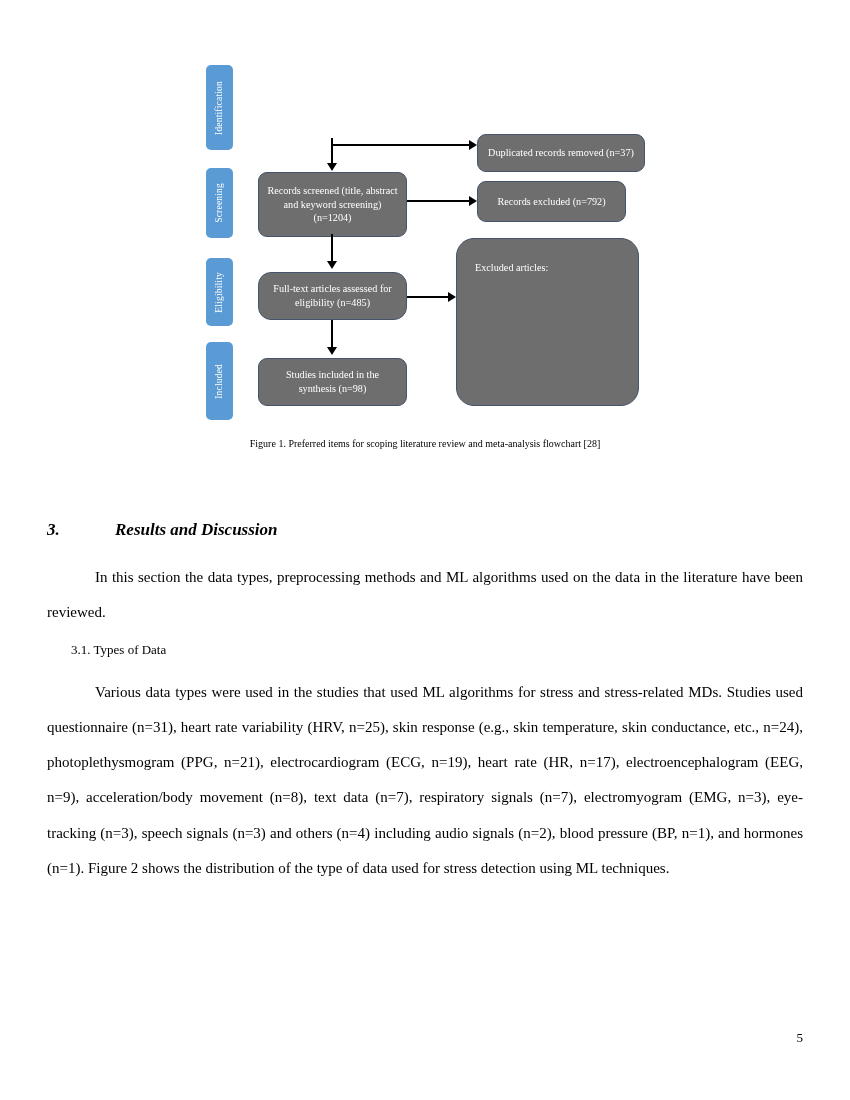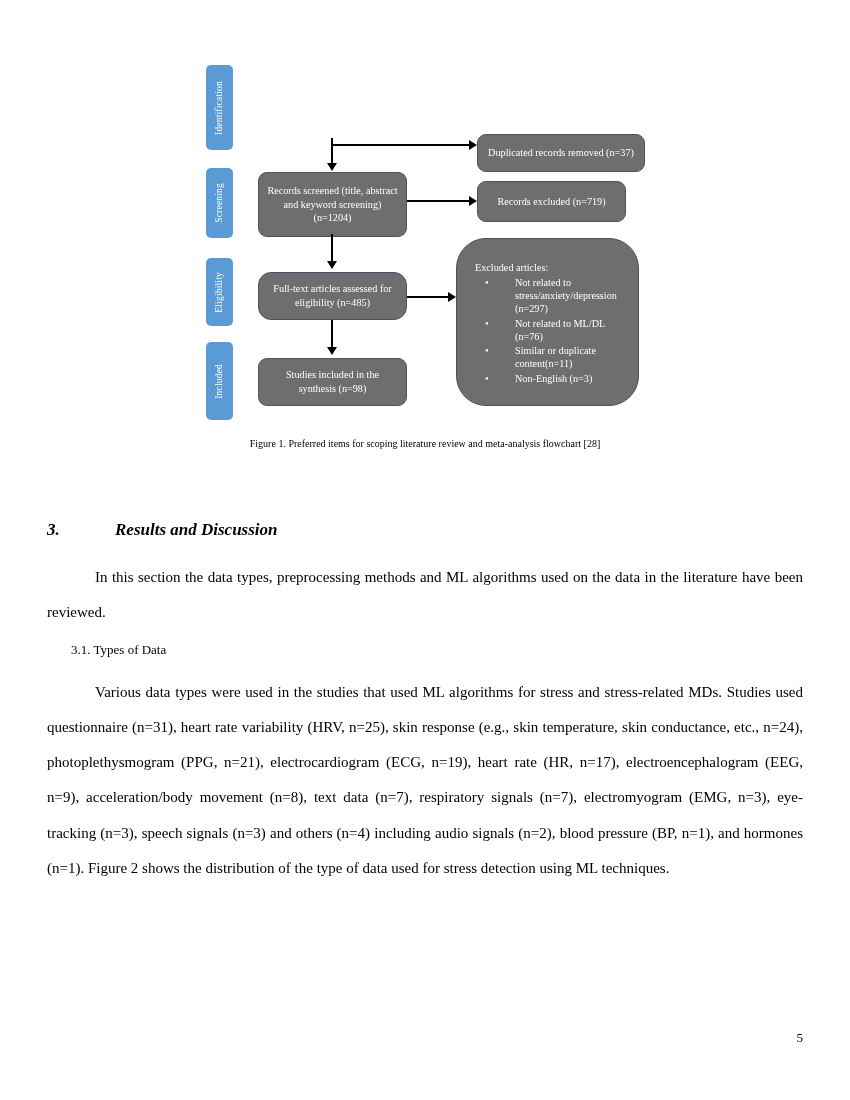--- a/index.html
+++ b/index.html
@@ -53,21 +53,21 @@
     line-height: 1.35;
     display: flex;
     align-items: center;
     justify-content: center;
     text-align: center;
     box-sizing: border-box;
     padding: 3px 8px;
   }
 
   .flow-box.excluded-box {
-    border-radius: 30px;
+    border-radius: 18px;
     align-items: flex-start;
     justify-content: flex-start;
     text-align: left;
     padding: 22px 10px 10px 18px;
   }
   .excluded-title {
     display: block;
     font-size: 10.2px;
     margin-bottom: 1px;
   }
@@ -190,32 +190,26 @@
 
   <div class="flow-box" style="left:258px; top:358px; width:149px; height:48px;">
     <span>Studies included in the synthesis (n=98)</span>
   </div>
 
   <div class="flow-box" style="left:477px; top:126px; width:168px; height:38px;margin-top:8px;">
     <span>Duplicated records removed (n=37)</span>
   </div>
 
   <div class="flow-box" style="left:477px; top:181px; width:149px; height:41px;">
-    <span>Records excluded (n=719)</span>
+    <span>Records excluded (n=792)</span>
   </div>
 
   <div class="flow-box excluded-box" style="left:456px; top:238px; width:183px; height:168px;">
     <div style="width:100%;">
       <span class="excluded-title">Excluded articles:</span>
-      <ul class="excluded-list">
-        <li>Not related to stress/anxiety/depression (n=297)</li>
-        <li>Not related to ML/DL (n=76)</li>
-        <li>Similar or duplicate content(n=11)</li>
-        <li>Non-English (n=3)</li>
-      </ul>
     </div>
   </div>
 
   <div class="connector" style="left:331px; top:138px; width:1.6px; height:26px;"></div>
   <div class="arrow-down" style="left:327px; top:163px;"></div>
 
   <div class="connector" style="left:331px; top:144px; width:140px; height:1.6px;"></div>
   <div class="arrow-right" style="left:469px; top:140px;"></div>
 
   <div class="connector" style="left:407px; top:200px; width:64px; height:1.6px;"></div>

